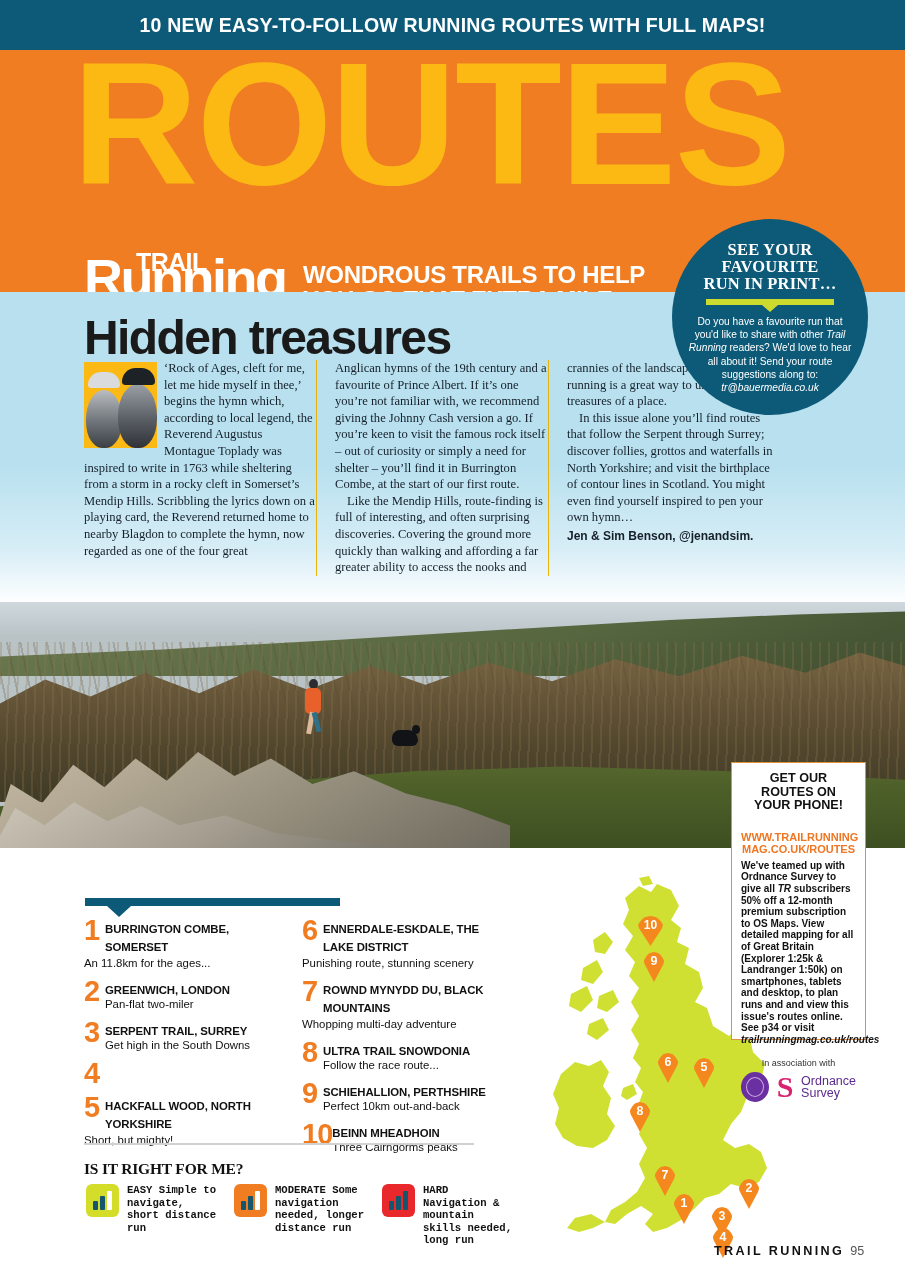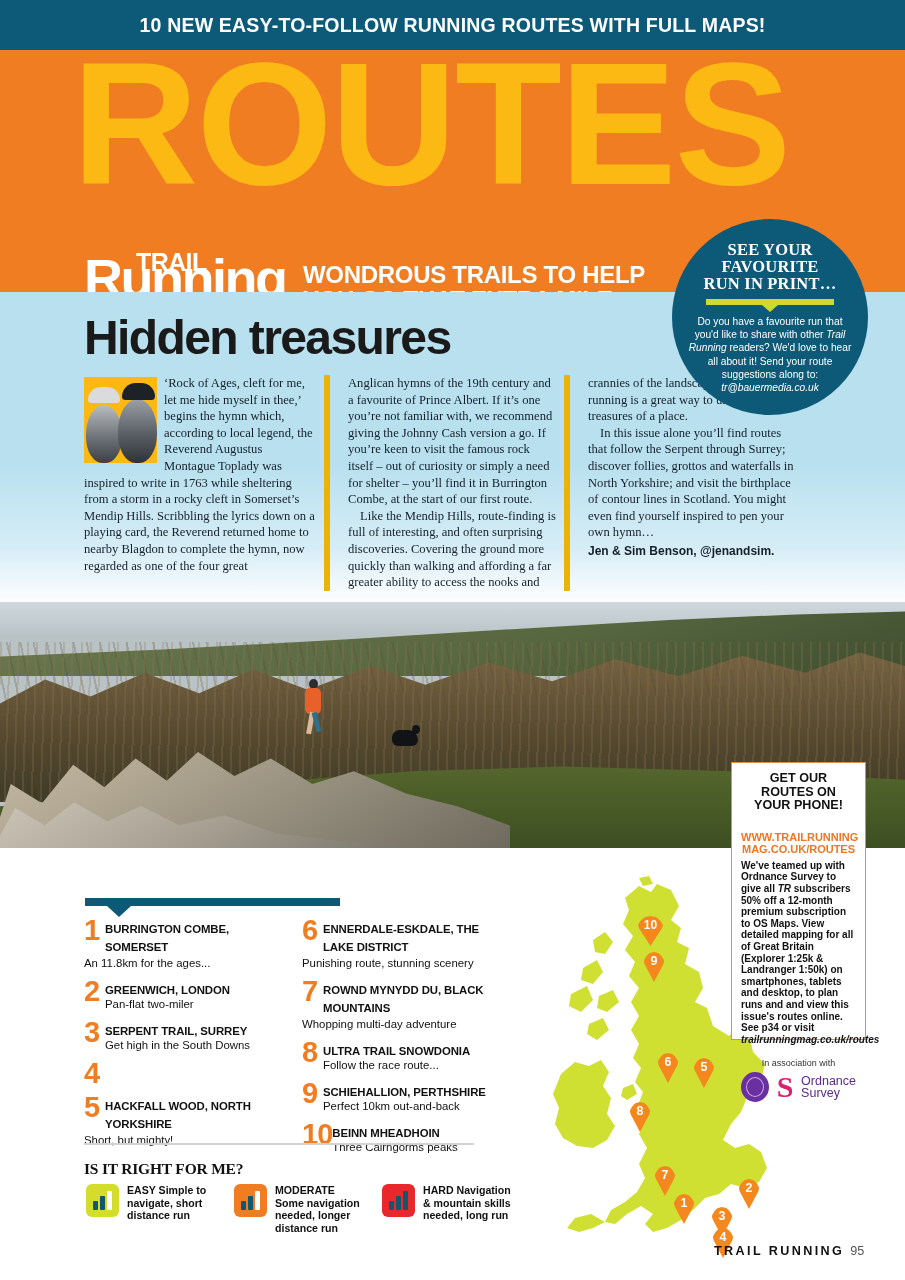--- a/index.html
+++ b/index.html
@@ -76,24 +76,24 @@
   .badge-body { font-size:10.2px; line-height:13.2px; margin-top:10px; }
   .badge-body em { font-style:italic; }
   .badge-email { font-style:italic; font-size:10.2px; }
 
   
   .headline {
     position:absolute; left:84px; top:312px; font-size:48px; line-height:52px;
     font-weight:bold; color:#1a1a1a; letter-spacing:-1.6px;
   }
   
-  .cols { position:absolute; left:84px; top:375px; width:740px; display:flex; gap:8px; }
+  .cols { position:absolute; left:84px; top:360px; width:740px; display:flex; gap:0; }
   .col { width:232px; font-family:"Liberation Serif", serif; font-size:12.6px; line-height:16.6px;
          color:#15202b; text-align:left; }
-  .col.c2, .col.c3 { padding-left:18px; border-left:6px solid #eab308; }
+  .col.c2, .col.c3 { padding-left:18px; border-left:1px solid #eab308; }
   .col p { margin:0; }
   .col p + p { text-indent:12px; }
   .thumb {
     float:left; width:73px; height:86px; margin:2px 7px 1px 0;
     background:#fcb813; position:relative; overflow:hidden;
   }
   .thumb .ph1, .thumb .ph2 {
     position:absolute; bottom:0; border-radius:50% 50% 45% 45%;
     background:linear-gradient(180deg,#b9bdc0,#6f747a 55%,#3b4045);
   }
@@ -171,21 +171,21 @@
   .route.wide .num { min-width:30px; }
   .route .rtxt { padding-top:1px; }
   .route .rname { font-weight:bold; font-size:11.4px; line-height:12.6px; color:#111; letter-spacing:-0.1px;}
   .route .rdesc { font-size:11.4px; line-height:13px; color:#111; }
   .route-desc-full { font-size:11.4px; line-height:13px; color:#111; margin:-7px 0 9px 0;}
 
   .right-rule { position:absolute; left:84px; top:295px; width:390px; height:2px; background:#d2d2d2;}
   .irfm-title { position:absolute; left:84px; top:312px; font-size:15.5px; font-weight:bold;
                 color:#111; font-family:"Liberation Serif", serif; letter-spacing:-0.2px;}
   .levels { position:absolute; left:86px; top:336px; width:430px; display:flex; gap:16px;}
-  .level { display:flex; align-items:flex-start; gap:8px; width:132px;}
+  .level { display:flex; align-items:flex-start; gap:8px; width:132px;font-family:Liberation Mono, monospace;}
   .lvl-icon { width:33px; height:33px; border-radius:6px; position:relative; flex:none; }
   .lvl-icon .b { position:absolute; bottom:7px; width:5px; border-radius:1px; }
   .lvl-icon .b1 { left:7px; height:9px; }
   .lvl-icon .b2 { left:14px; height:14px; }
   .lvl-icon .b3 { left:21px; height:19px; }
   .lvl-txt { font-size:10.6px; line-height:12.6px; color:#111; font-weight:bold;}
 
   
   .map { position:absolute; left:553px; top:28px; width:320px; height:392px; }
   .map svg { width:100%; height:100%; }

